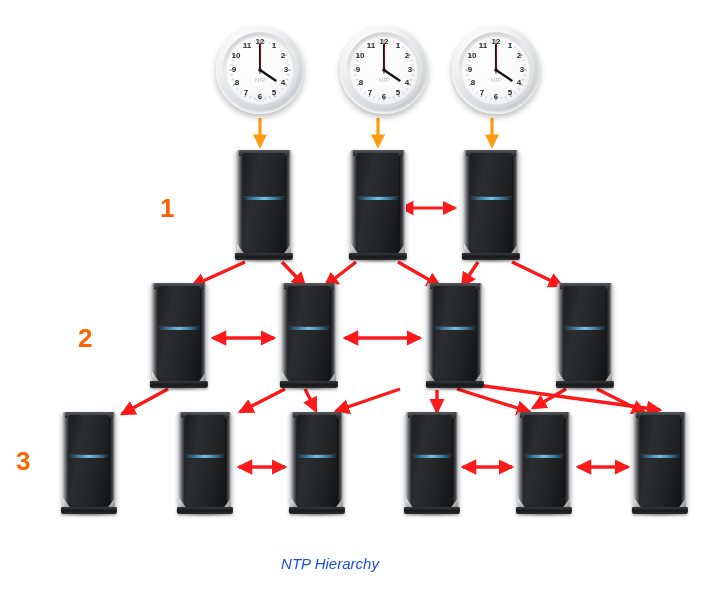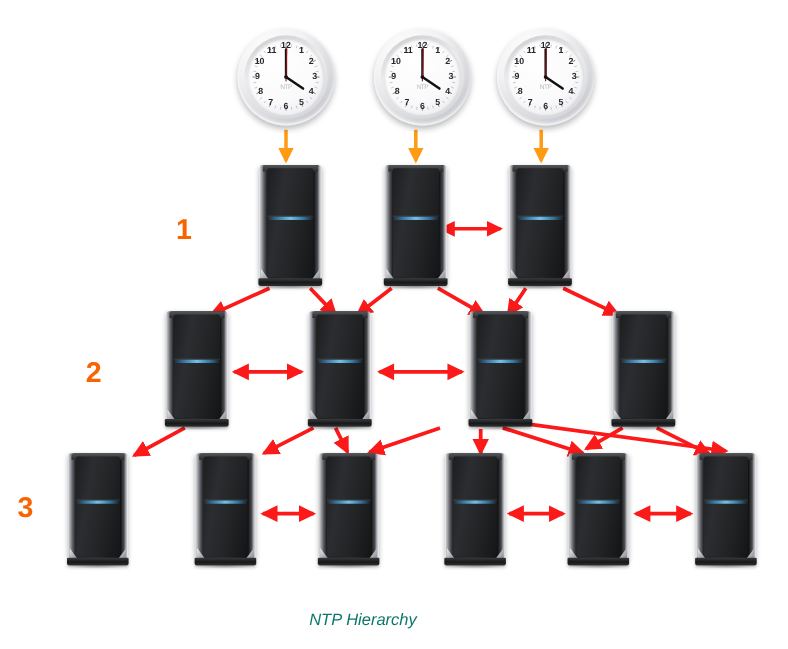--- a/index.html
+++ b/index.html
@@ -192,21 +192,21 @@
   
   #caption {
     position: absolute;
     left: 0;
     top: 555px;
     width: 660px;
     text-align: center;
     font-family: "Liberation Sans", sans-serif;
     font-size: 15px;
     font-style: italic;
-    color: #0f766e;
+    color: #1d4ed8;
   }
 </style>
 </head>
 <body>
 
 <div id="diagram">
 
   <svg id="arrow-layer" viewBox="0 0 716 590" xmlns="http://www.w3.org/2000/svg">
     <defs>
       <marker id="rh" markerWidth="5.2" markerHeight="5.2" refX="3.9" refY="2.6" orient="auto" markerUnits="strokeWidth">

